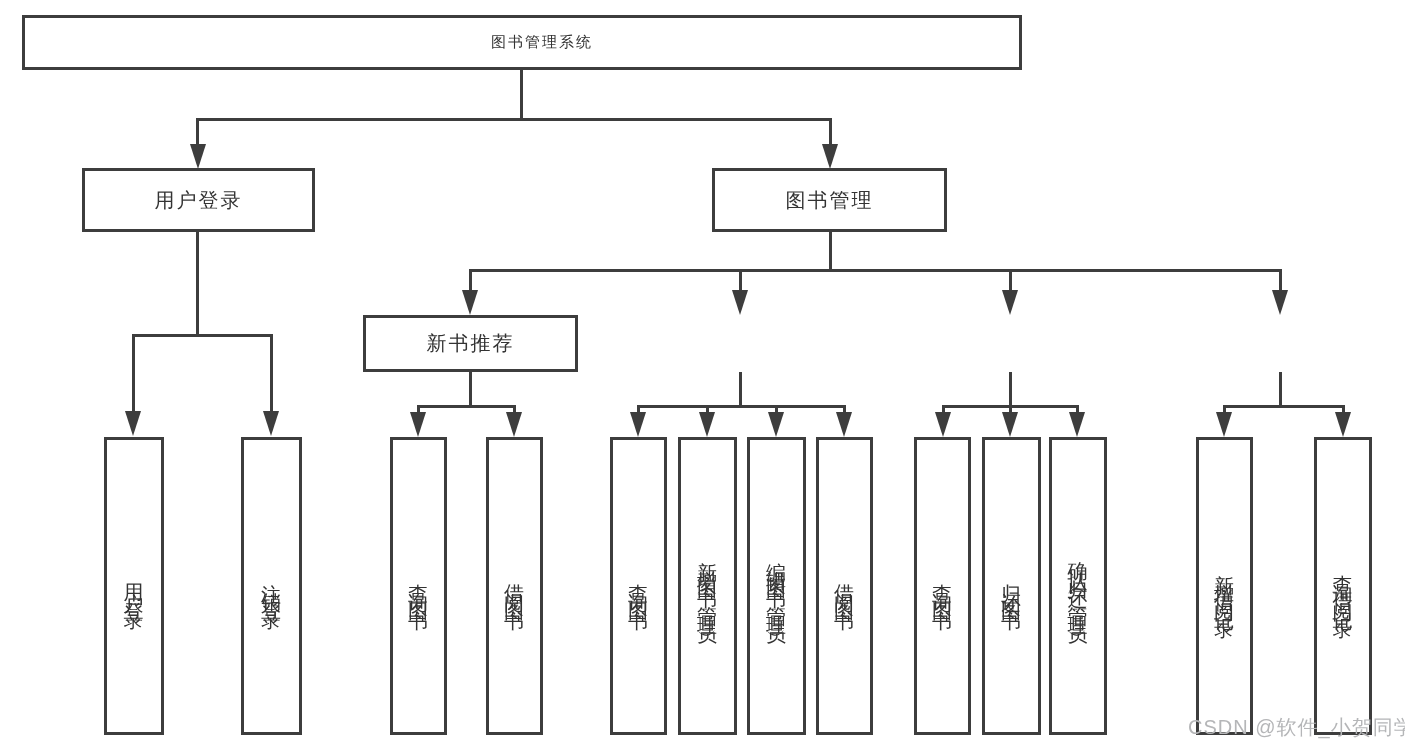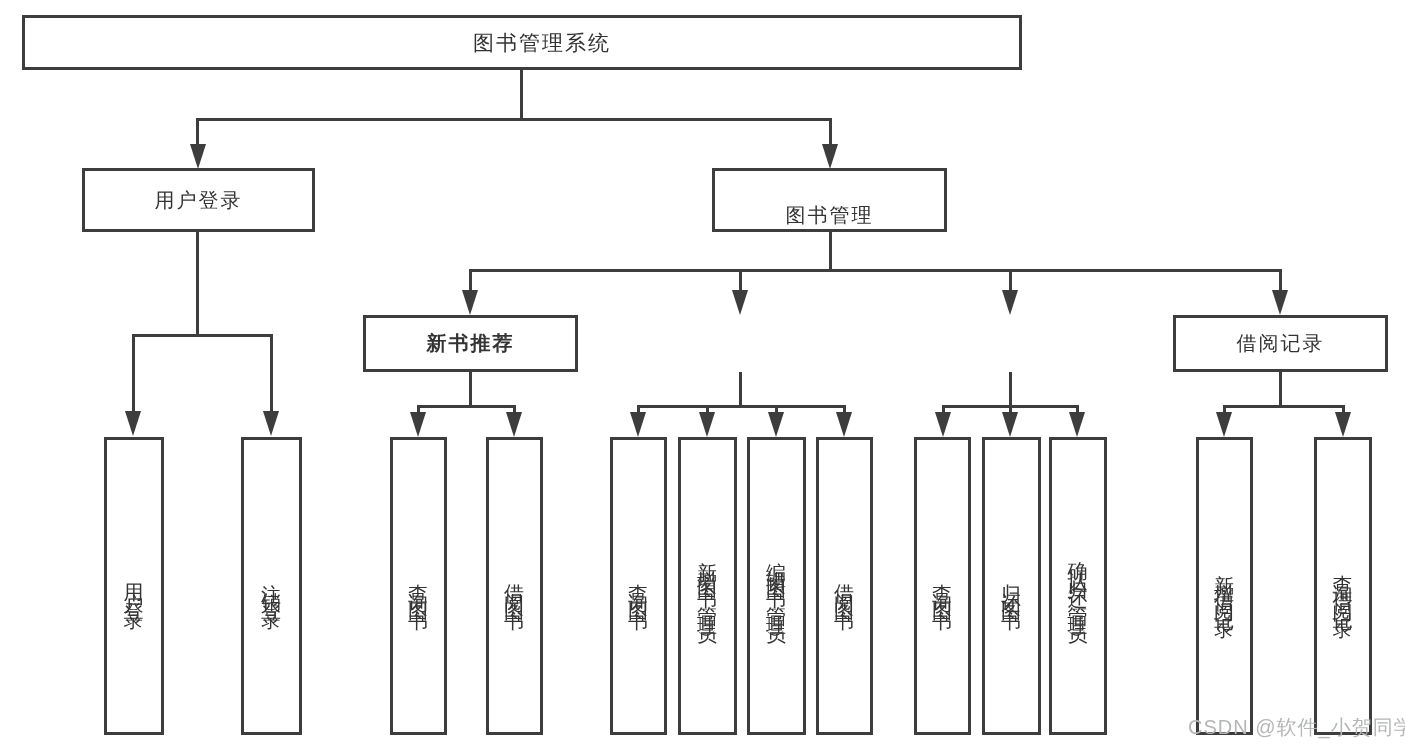--- a/index.html
+++ b/index.html
@@ -16,21 +16,21 @@
     border:3px solid #3d3d3d;
     background:#ffffff;
     display:flex;
     align-items:center;
     justify-content:center;
     color:#333333;
     font-size:20px;
     letter-spacing:2px;
     white-space:nowrap;
   }
-  .box.title { font-size:21px;padding-left:40px; }
+  .box.title { font-size:15px;padding-left:40px; }
   .box.leaf span {
     writing-mode:vertical-rl;
     text-orientation:mixed;
     letter-spacing:9px;
     font-size:20px;
     line-height:1;
   }
   .hl { position:absolute; height:3px; background:#3d3d3d; }
   .vl { position:absolute; width:3px;  background:#3d3d3d; }
   .ar {
@@ -112,29 +112,26 @@
   <div class="vl" style="left:1342px;top:405px;height:9px;"></div>
   <div class="ar" style="left:1335px;top:412px;"></div>
 
   <div class="box title" style="left:22px;top:15px;width:1000px;height:55px;">
     <span>图书管理系统</span>
   </div>
 
   <div class="box" style="left:82px;top:168px;width:233px;height:64px;">
     <span>用户登录</span>
   </div>
-  <div class="box" style="left:712px;top:168px;width:235px;height:64px;align-items:flex-end;">
+  <div class="box" style="left:712px;top:168px;width:235px;height:64px;">
     <span>图书管理</span>
   </div>
 
-  <div class="box" style="left:363px;top:315px;width:215px;height:57px;font-weight:bold;">
+  <div class="box" style="left:363px;top:315px;width:215px;height:57px;">
     <span>新书推荐</span>
-  </div>
-  <div class="box" style="left:1173px;top:315px;width:215px;height:57px;">
-    <span>借阅记录</span>
   </div>
 
   <div class="box leaf" style="left:104px;top:437px;width:60px;height:298px;">
     <span>用户登录</span>
   </div>
   <div class="box leaf" style="left:241px;top:437px;width:61px;height:298px;">
     <span>注销登录</span>
   </div>
 
   <div class="box leaf" style="left:390px;top:437px;width:57px;height:298px;">

